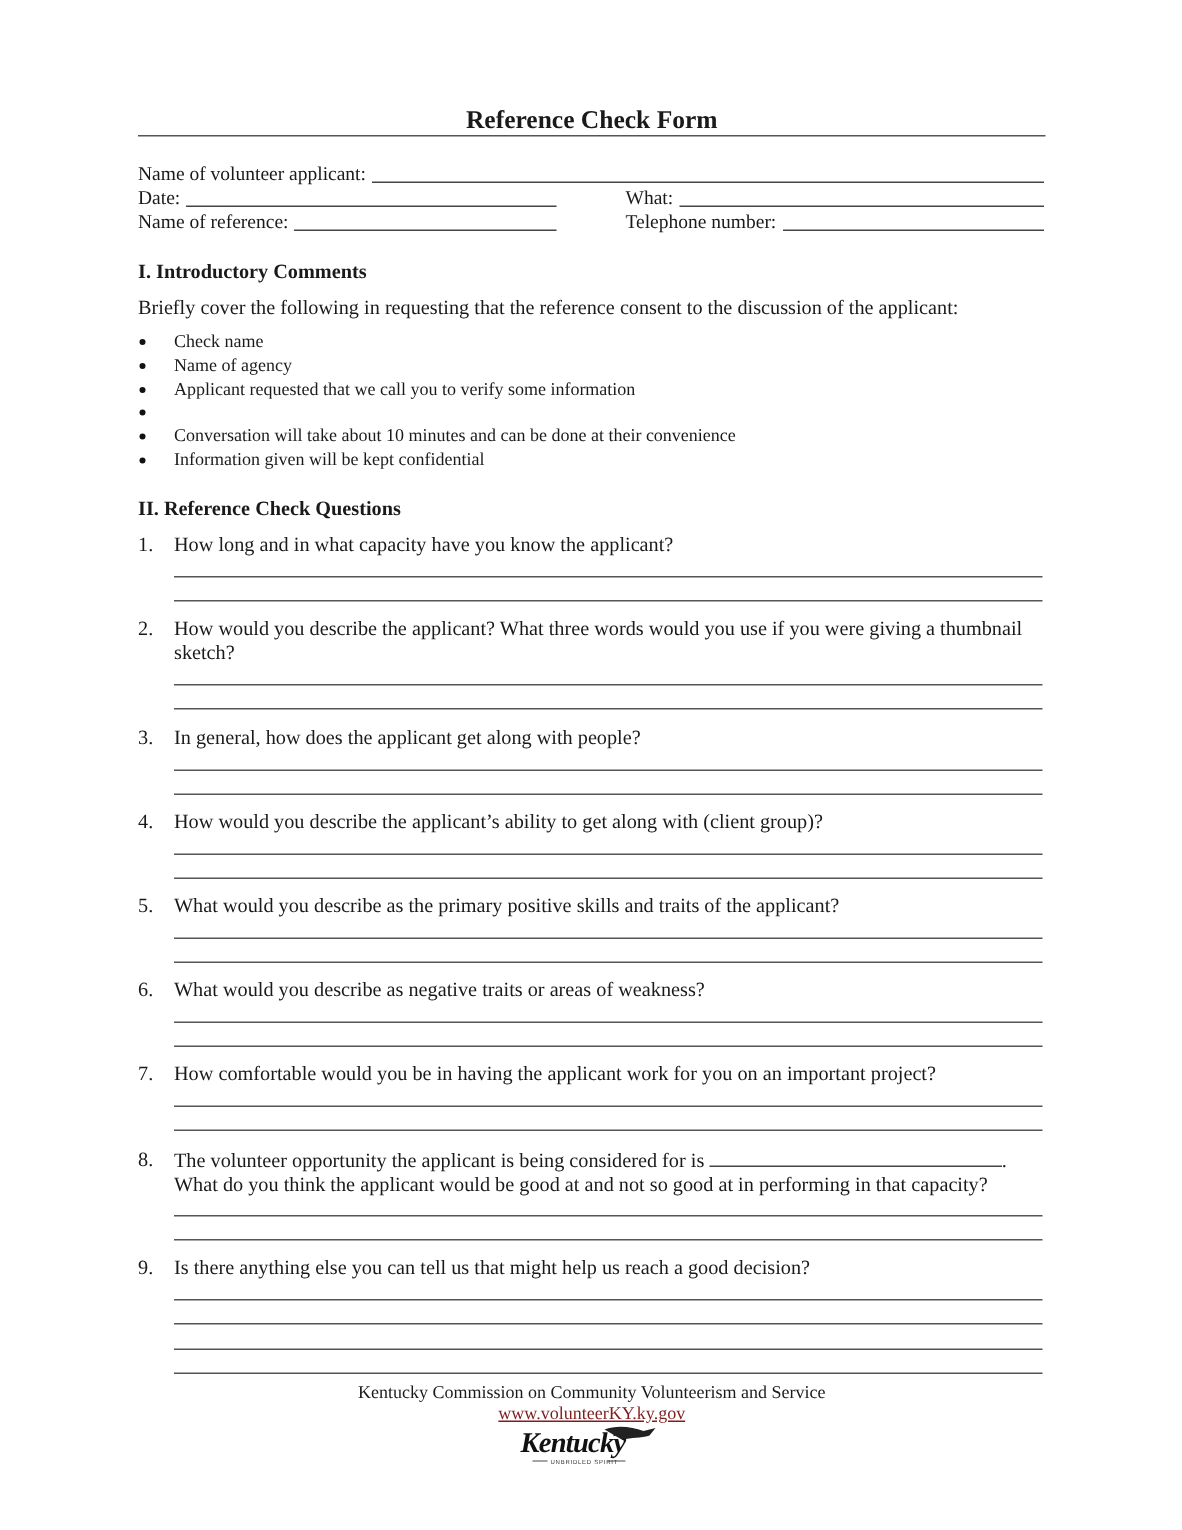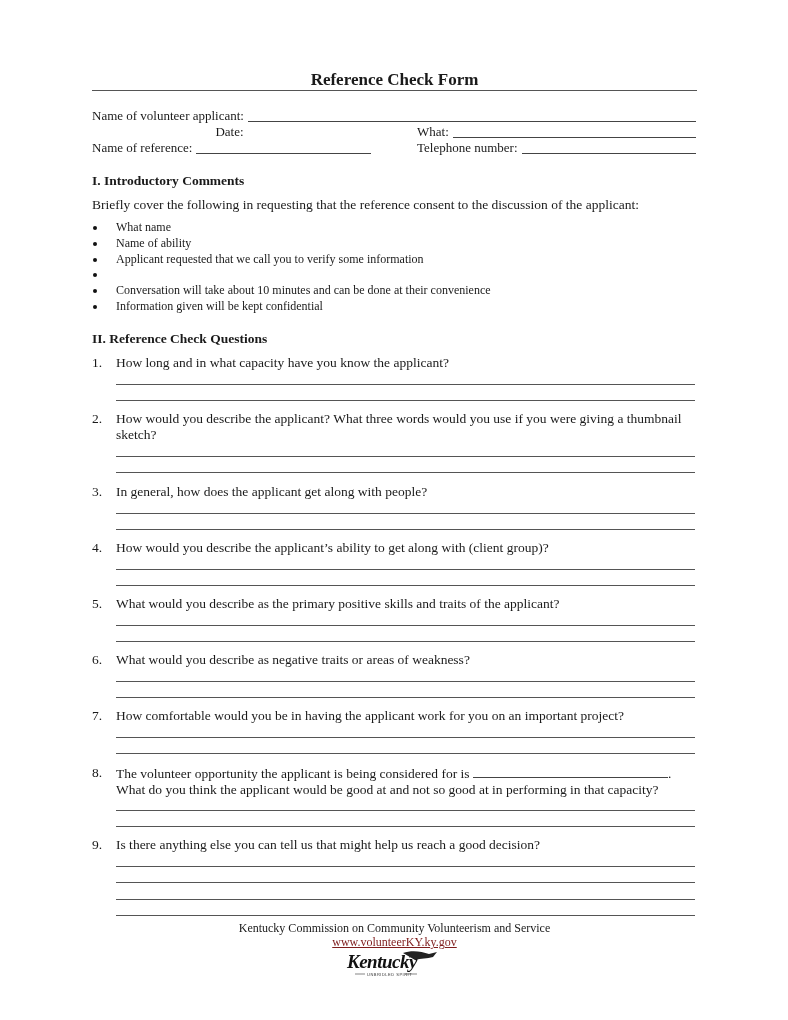--- a/index.html
+++ b/index.html
@@ -147,21 +147,21 @@
 <div class="page">
 
   <div class="title">Reference Check Form</div>
   <div class="title-rule"></div>
 
   <div class="field-row" style="top:108px; left:0; width:604px;">
     <span class="field-label">Name of volunteer applicant:</span>
     <span class="blank"></span>
   </div>
 
-  <div class="field-row" style="top:124px; left:0; width:279px;flex-direction:column;">
+  <div class="field-row" style="top:124px; left:0; width:279px;">
     <span class="field-label">Date:</span>
     <span class="blank"></span>
   </div>
 
   <div class="field-row" style="top:124px; left:325px; width:279px;">
     <span class="field-label">What:</span>
     <span class="blank"></span>
   </div>
 
   <div class="field-row" style="top:140px; left:0; width:279px;">
@@ -171,22 +171,22 @@
 
   <div class="field-row" style="top:140px; left:325px; width:279px;">
     <span class="field-label">Telephone number:</span>
     <span class="blank"></span>
   </div>
 
   <div class="section-heading" style="top:173px;">I.  Introductory Comments</div>
   <div class="intro" style="top:197px;">Briefly cover the following in requesting that the reference consent to the discussion of the applicant:</div>
 
   <ul class="bullets">
-    <li><span class="dot"></span><span>What name</span></li>
-    <li><span class="dot"></span><span>Name of ability</span></li>
+    <li><span class="dot"></span><span>Check name</span></li>
+    <li><span class="dot"></span><span>Name of agency</span></li>
     <li><span class="dot"></span><span>Applicant requested that we call you to verify some information</span></li>
     <li><span class="dot"></span></li>
     <li><span class="dot"></span><span>Conversation will take about 10 minutes and can be done at their convenience</span></li>
     <li><span class="dot"></span><span>Information given will be kept confidential</span></li>
   </ul>
 
   <div class="section-heading" style="top:331px;">II. Reference Check Questions</div>
 
   <div class="question" style="top:355px;">
     <span class="q-num">1.</span>

